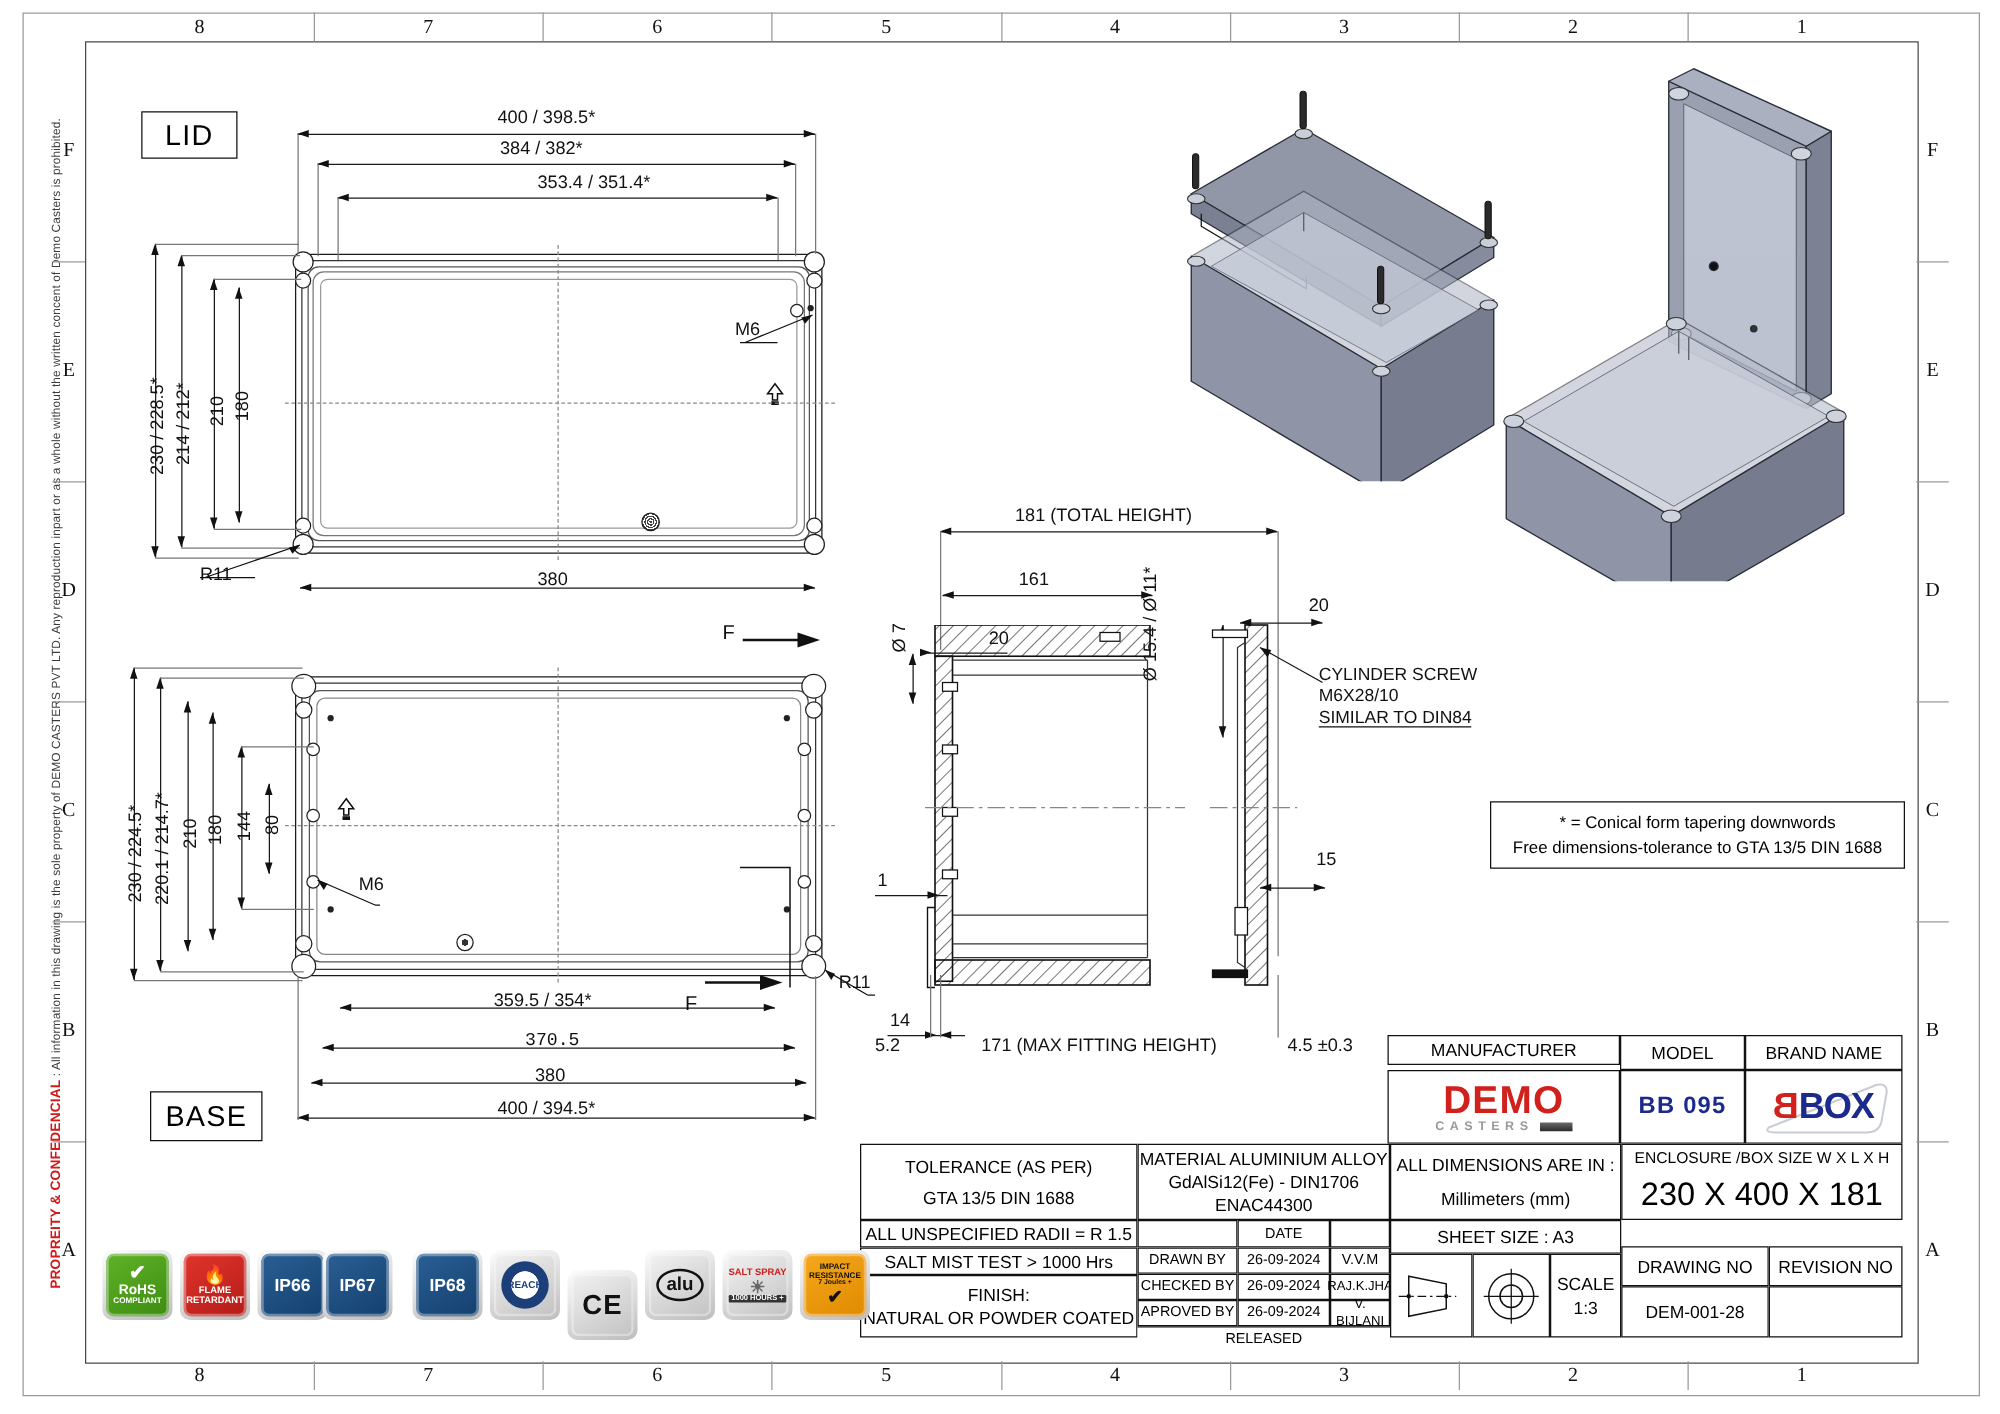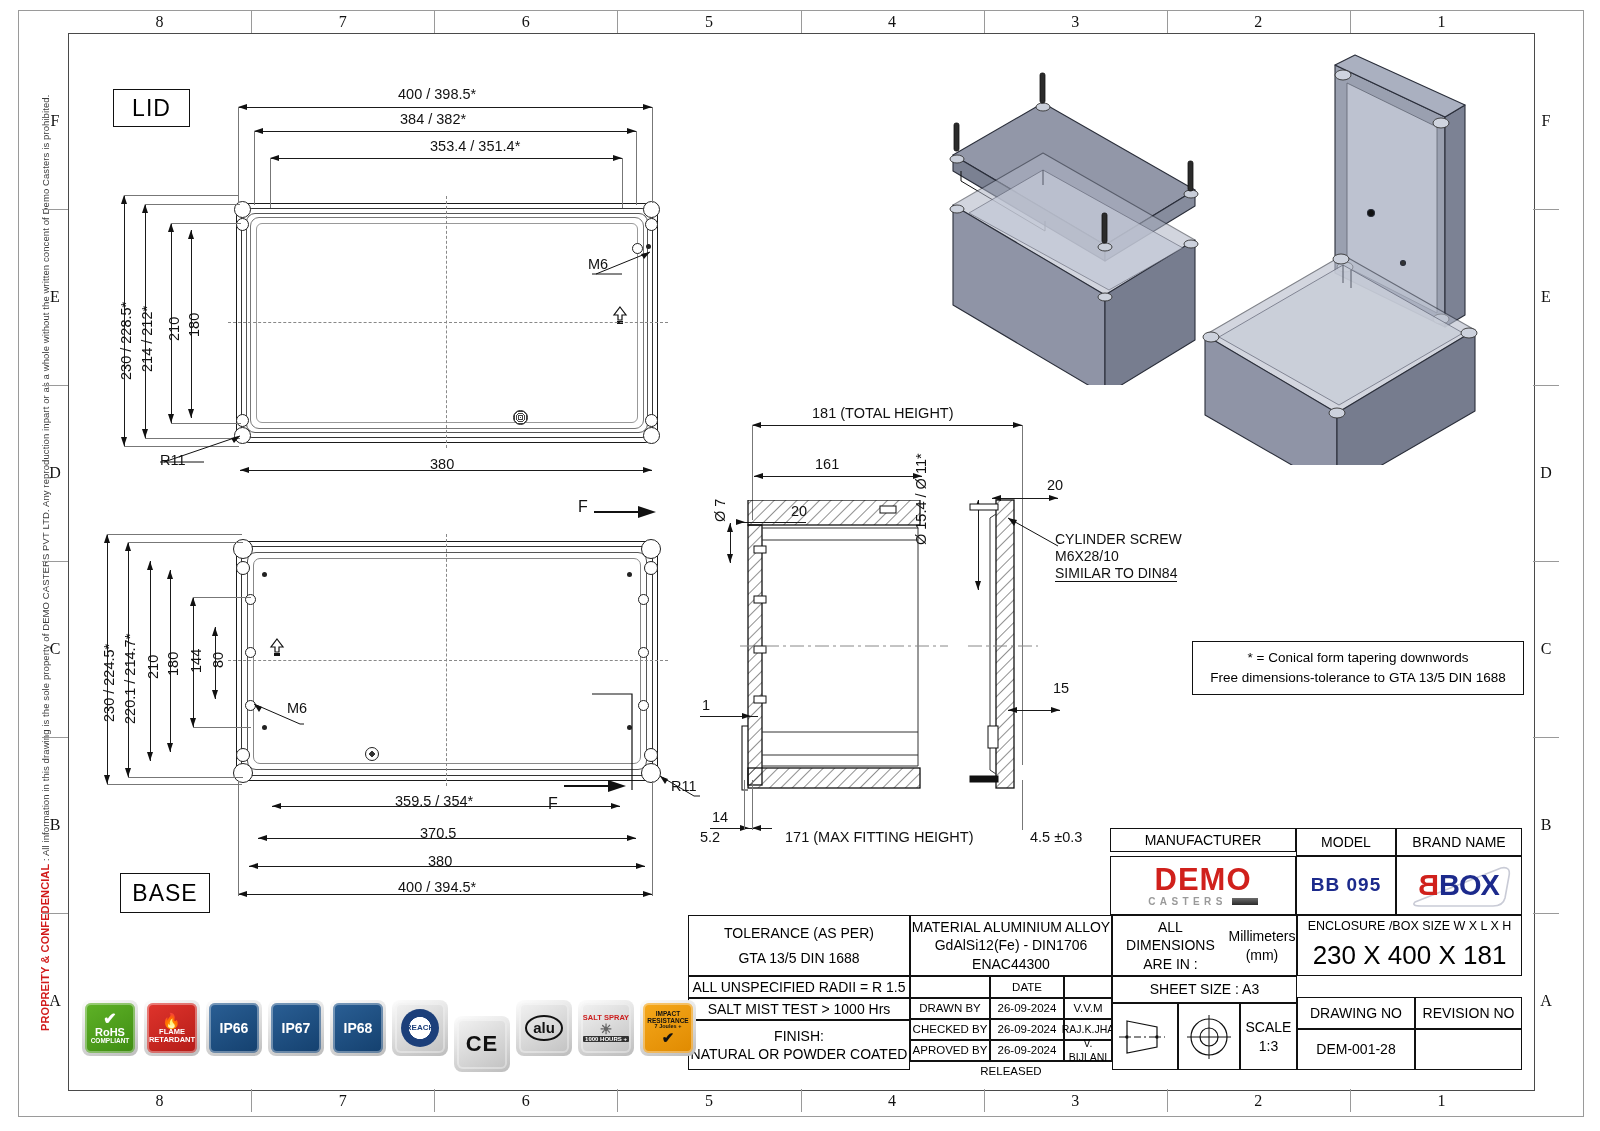--- a/index.html
+++ b/index.html
@@ -326,21 +326,21 @@
     <div class="exth" style="left:193px;top:727px;width:58px;"></div>
 
     <div class="hline" style="left:272px;top:806px;width:348px;"></div>
     <div class="arrowL" style="left:272px;top:802.5px;"></div>
     <div class="arrowR" style="left:611px;top:802.5px;"></div>
     <div class="dim" style="left:395px;top:793px;">359.5 / 354*</div>
 
     <div class="hline" style="left:258px;top:838px;width:378px;"></div>
     <div class="arrowL" style="left:258px;top:834.5px;"></div>
     <div class="arrowR" style="left:627px;top:834.5px;"></div>
-    <div class="dim" style="left:420px;top:825px;">370.5</div>
+    <div class="dim" style="left:420px;top:825px;font-family:Liberation Mono, monospace;">370.5</div>
 
     <div class="hline" style="left:249px;top:866px;width:396px;"></div>
     <div class="arrowL" style="left:249px;top:862.5px;"></div>
     <div class="arrowR" style="left:636px;top:862.5px;"></div>
     <div class="dim" style="left:428px;top:853px;">380</div>
 
     <div class="hline" style="left:238px;top:894px;width:414px;"></div>
     <div class="arrowL" style="left:238px;top:890.5px;"></div>
     <div class="arrowR" style="left:643px;top:890.5px;"></div>
     <div class="dim" style="left:398px;top:879px;">400 / 394.5*</div>
@@ -581,21 +581,21 @@
     <div class="tbc" style="left:688px;top:915px;width:222px;height:61px;flex-direction:column;">
       <div>TOLERANCE (AS PER)</div>
       <div style="height:6px;"></div>
       <div>GTA 13/5 DIN 1688</div>
     </div>
     <div class="tbc" style="left:910px;top:915px;width:202px;height:61px;flex-direction:column;">
       <div>MATERIAL ALUMINIUM ALLOY</div>
       <div>GdAlSi12(Fe) - DIN1706</div>
       <div>ENAC44300</div>
     </div>
-    <div class="tbc" style="left:1112px;top:915px;width:185px;height:61px;">
+    <div class="tbc" style="left:1112px;top:915px;width:185px;height:61px;flex-direction:column;">
       <div>ALL DIMENSIONS ARE IN :</div>
       <div style="height:8px;"></div>
       <div>Millimeters (mm)</div>
     </div>
     <div class="tbc" style="left:1297px;top:915px;width:225px;height:61px;flex-direction:column;">
       <div style="font-size:12.5px;">ENCLOSURE /BOX SIZE W X L X H</div>
       <div style="font-size:26px;margin-top:4px;">230 X 400 X 181</div>
     </div>
 
     <div class="tbc" style="left:688px;top:976px;width:222px;height:22px;">ALL UNSPECIFIED RADII = R 1.5</div>
@@ -662,21 +662,21 @@
       <div class="badgewrap" style="left: 62px; top: 0px;">
         <div class="badge red">
           <div style="font-size:15px;line-height:1">🔥</div>
           <div style="font-size:7.5px">FLAME</div>
           <div style="font-size:7.5px">RETARDANT</div>
         </div>
       </div>
       <div class="badgewrap" style="left: 124px; top: 0px;">
         <div class="badge blue">IP66</div>
       </div>
-      <div class="badgewrap" style="left: 186px; top: 0px;">
+      <div class="badgewrap" style="left: 176px; top: 0px;">
         <div class="badge blue">IP67</div>
       </div>
       <div class="badgewrap" style="left: 248px; top: 0px;">
         <div class="badge blue">IP68</div>
       </div>
       <div class="badgewrap" style="left: 310px; top: 0px;">
         <div class="badge silver">
           <div style="width:38px;height:38px;border-radius:50%;background:radial-gradient(circle,#fff 40%,#1c3f7a 42%);display:flex;align-items:center;justify-content:center;font-size:8px;color:#1c3f7a;font-weight:700">REACH</div>
         </div>
       </div>

